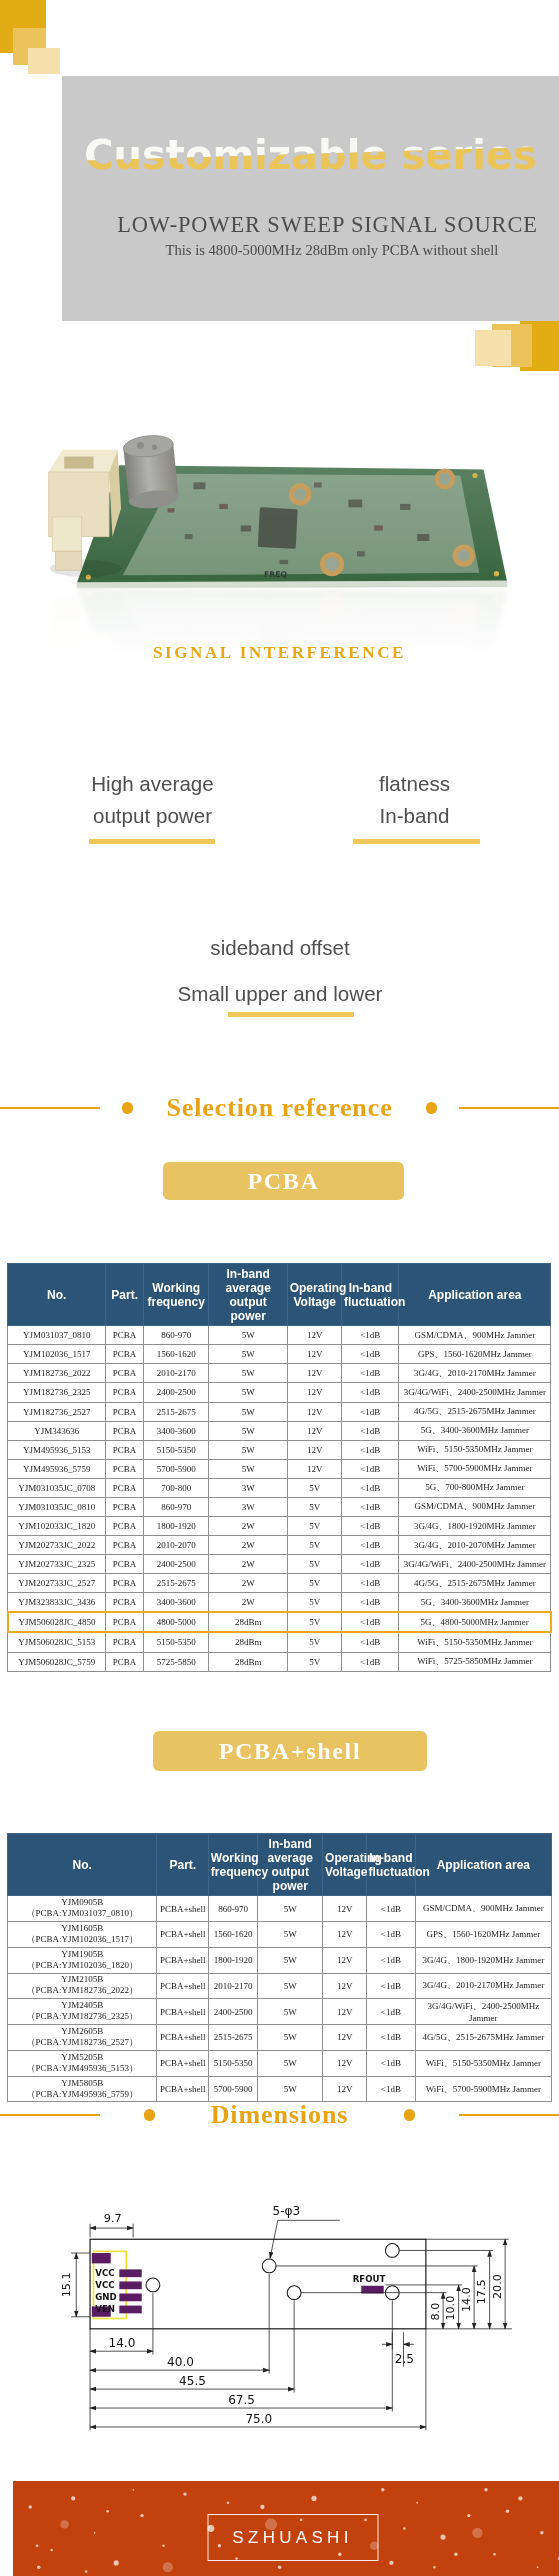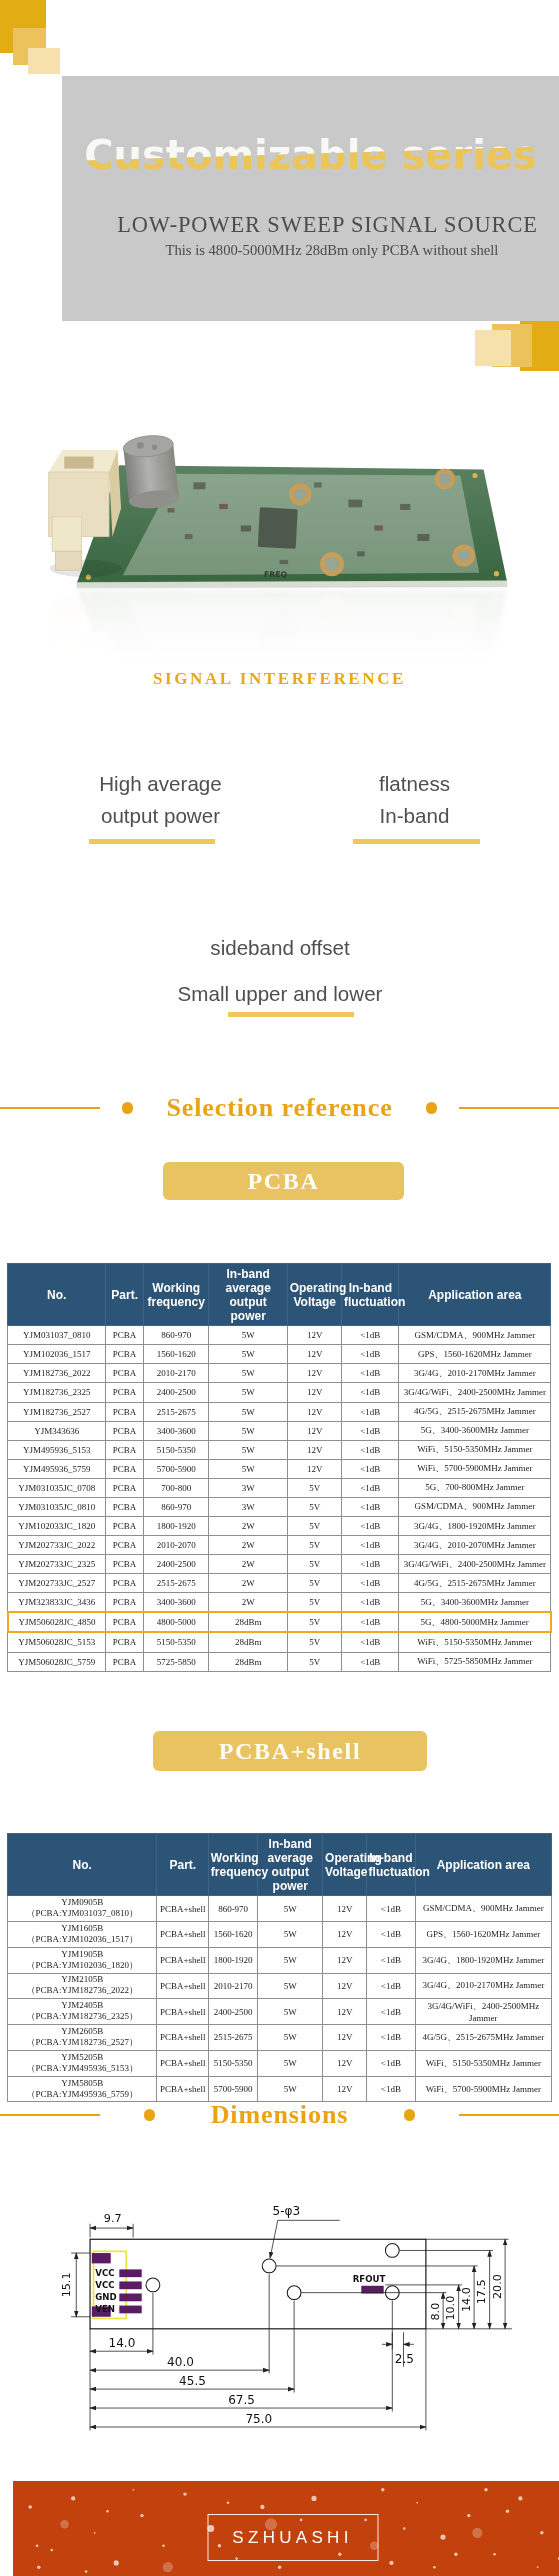--- a/index.html
+++ b/index.html
@@ -157,23 +157,23 @@
         <ellipse cx="121" cy="90" rx="29" ry="10" fill="#8f8f8c"></ellipse>
         <ellipse cx="121" cy="28" rx="29" ry="12" fill="#a5a5a2" stroke="#8c8c8a"></ellipse>
         <circle cx="112" cy="26" r="4" fill="#8a8a88"></circle>
           <circle cx="128" cy="30" r="3" fill="#8a8a88"></circle>
       </g>
     </g>
     <use href="#pcbmain" transform="translate(0,380) scale(1,-1)" opacity="0.16" filter="url(#blur3)"></use>
     <rect x="0" y="192" width="540" height="83" fill="url(#fade)"></rect>
   </svg>
 
-  <div class="abs gold-serif" style="left:0;top:669px;width:559px;text-align:center;font-size:17px;letter-spacing:2.6px;">SIGNAL INTERFERENCE</div>
-
-  <div class="feature" style="left:70px;top:768px;">
+  <div class="abs gold-serif" style="left:0;top:643px;width:559px;text-align:center;font-size:17px;letter-spacing:2.6px;">SIGNAL INTERFERENCE</div>
+
+  <div class="feature" style="left:62px;top:768px;">
     <div>High average</div>
     <div>output power</div>
   </div>
   <div class="u-bar" style="left:89px;top:839px;width:126px;"></div>
 
   <div class="feature" style="left:324px;top:768px;">
     <div>flatness</div>
     <div>In-band</div>
   </div>
   <div class="u-bar" style="left:353px;top:839px;width:127px;"></div>

